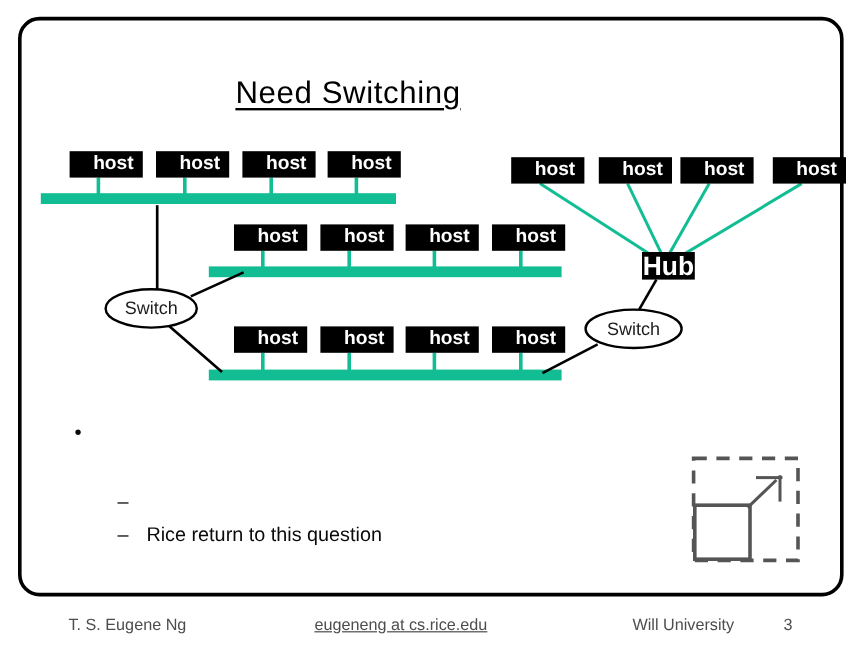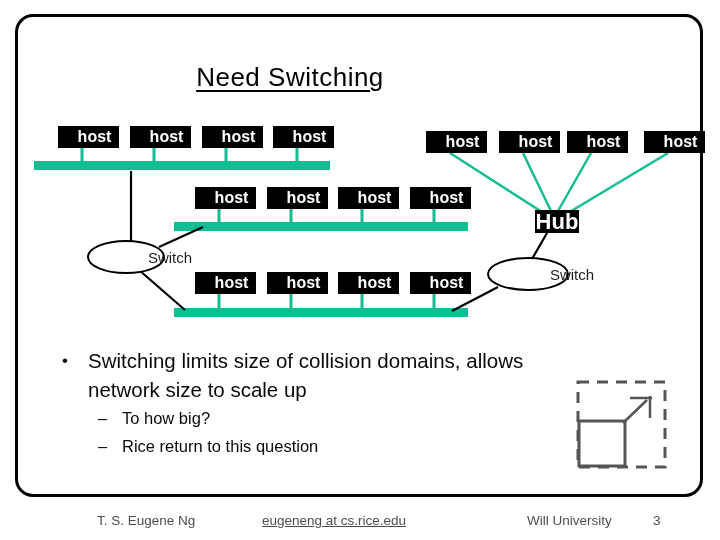--- a/index.html
+++ b/index.html
@@ -19,35 +19,35 @@
   .diagram-svg{position:absolute;left:0;top:0;width:720px;height:540px;}
   .host{
     position:absolute;width:49px;height:22px;background:#000;color:#fff;
     font-size:16px;font-weight:bold;text-align:center;line-height:22px;padding-left:12px;
   }
   .hub{
     position:absolute;left:535px;top:210px;width:44px;height:23px;background:#000;color:#fff;
     font-size:22px;font-weight:bold;text-align:center;line-height:23px;
   }
   .switch-label{
-    position:absolute;font-size:15px;color:#1d1d1d;text-align:center;padding-left:44px;
+    position:absolute;font-size:15px;color:#1d1d1d;text-align:center;
   }
   .switch-label.left{left:88px;top:249px;width:76px;}
   .switch-label.right{left:488px;top:266px;width:80px;}
   .bullet-main{
     position:absolute;left:62px;top:346px;width:580px;display:flex;
     font-size:20.5px;line-height:29px;color:#0a0a0a;
   }
   .bullet-main .dot{width:26px;font-size:17px;line-height:29px;}
   .bullet-main .line{display:block;}
   .sub-bullets{position:absolute;left:98px;top:404px;font-size:16.5px;line-height:28px;color:#0a0a0a;}
   .sub-item{display:flex;}
   .sub-item .dash{width:24px;}
   .footer{position:absolute;left:0;top:511px;width:720px;height:24px;font-size:13.5px;color:#4d4d4d;}
-  .footer .author{position:absolute;left:57px;top:2px;margin-left:40px;}
+  .footer .author{position:absolute;left:57px;top:2px;}
   .footer .email{position:absolute;left:262px;top:2px;text-decoration:underline;}
   .footer .institution{position:absolute;left:527px;top:2px;}
   .footer .page{position:absolute;left:653px;top:2px;}
 </style>
 </head>
 <body>
 
 <div class="stage">
 
   <div class="frame"></div>
@@ -128,30 +128,25 @@
   <div class="host" style="left:338px;top:272px">host</div>
   <div class="host" style="left:410px;top:272px">host</div>
 
   <div class="hub">Hub</div>
 
   <div class="switch-label left">Switch</div>
   <div class="switch-label right">Switch</div>
 
   <div class="bullet-main">
     <span class="dot">•</span>
-    <span class="lines">
-      <span class="line">Switching limits size of collision domains, allows</span>
-      <span class="line">network size to scale up</span>
-    </span>
   </div>
 
   <div class="sub-bullets">
     <div class="sub-item">
       <span class="dash">–</span>
-      <span>To how big?</span>
     </div>
     <div class="sub-item">
       <span class="dash">–</span>
       <span>Rice return to this question</span>
     </div>
   </div>
 
   <div class="footer">
     <span class="author">T. S. Eugene Ng</span>
     <span class="email">eugeneng at cs.rice.edu</span>

